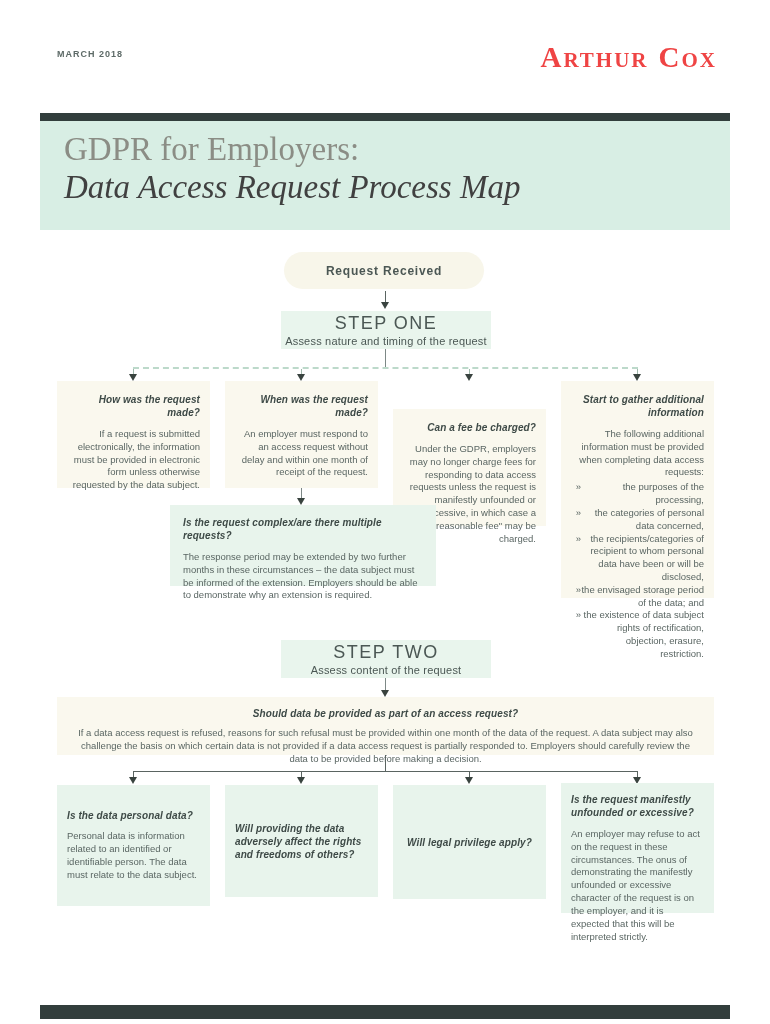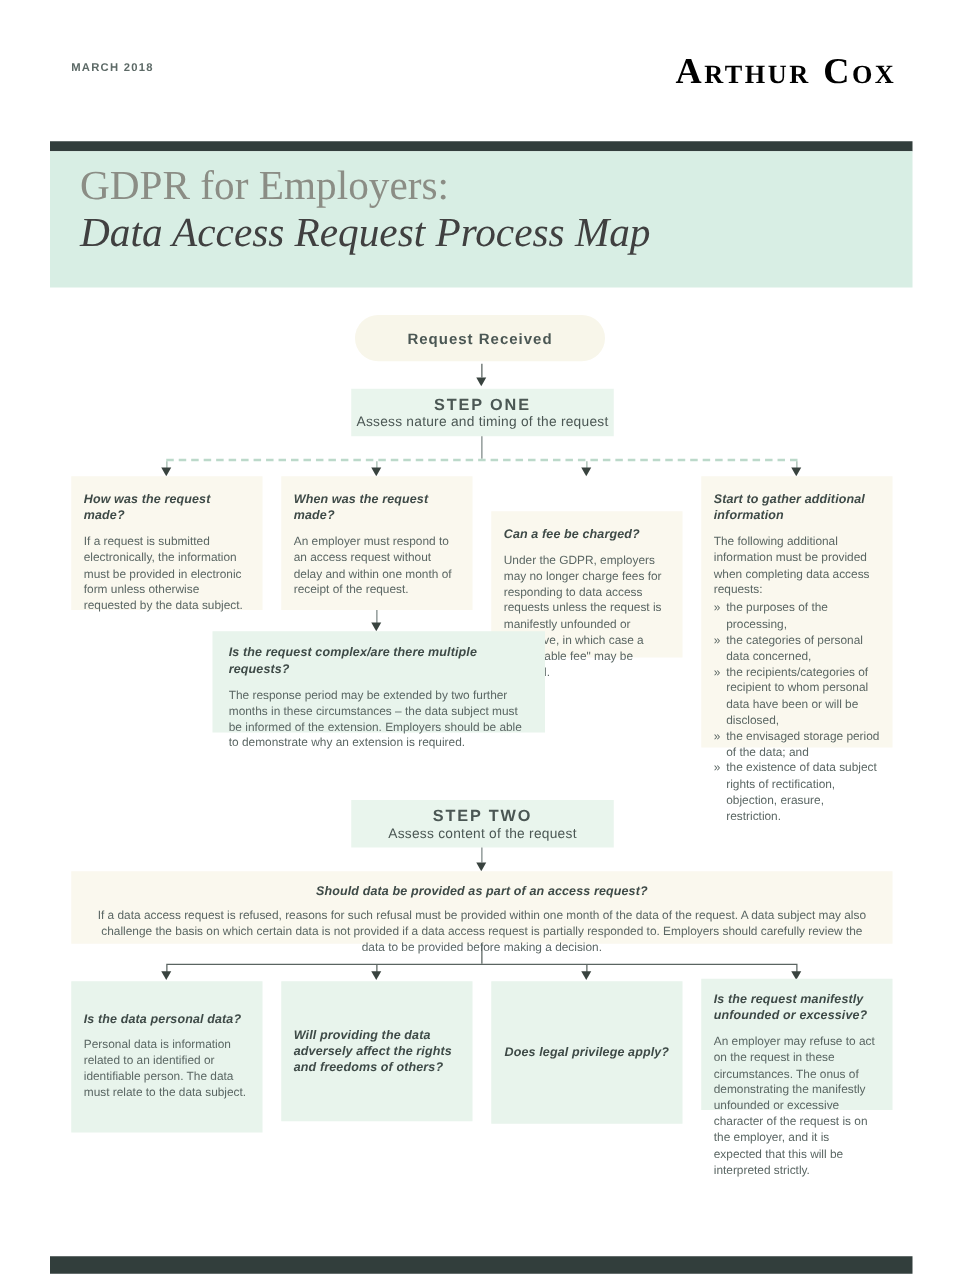--- a/index.html
+++ b/index.html
@@ -3,51 +3,51 @@
 <meta charset="utf-8">
 <style>
   html,body{margin:0;padding:0;background:#ffffff;}
   .page{position:relative;width:770px;height:1024px;background:#ffffff;overflow:hidden;
         font-family:"Liberation Sans",sans-serif;color:#55615e;}
   .abs{position:absolute;}
 
   
   .date{left:57px;top:49px;font-size:9px;font-weight:bold;letter-spacing:1px;color:#5d6a67;}
   .brand{top:41px;right:53px;font-family:"Liberation Serif",serif;font-weight:bold;
-         color:#000000;letter-spacing:2px;font-size:21px;white-space:nowrap;}
+         color:#ef4444;letter-spacing:2px;font-size:21px;white-space:nowrap;}
   .brand .cap{font-size:29px;}
   .brand .w2{margin-left:10px;}
 
   
   .topbar{left:40px;top:113px;width:690px;height:8px;background:#323e3c;}
   .titleblock{left:40px;top:121px;width:690px;height:109px;background:#d8eee4;box-sizing:border-box;
               padding:10px 15px 0 24px;}
   .title-l1{font-family:"Liberation Serif",serif;font-size:33px;color:#8b8d85;line-height:1.15;}
   .title-l2{font-family:"Liberation Serif",serif;font-style:italic;font-size:33px;color:#404040;line-height:1.15;}
 
   
   .pill{left:284px;top:252px;width:200px;height:37px;background:#f8f6ea;border-radius:19px;
         display:flex;align-items:center;justify-content:center;font-size:12px;font-weight:bold;
         letter-spacing:.8px;color:#4b5754;}
   .stepbox{width:210px;height:38px;background:#e9f5ed;display:flex;flex-direction:column;
            align-items:center;justify-content:center;color:#4b5754;}
   .step1{left:281px;top:311px;}
   .step2{left:281px;top:640px;}
-  .step-title{font-size:13px;font-weight:bold;letter-spacing:1.5px;}
+  .step-title{font-size:18px;font-weight:normal;letter-spacing:1.5px;}
   .step-sub{font-size:11px;margin-top:1px;letter-spacing:.2px;}
 
   .vline{width:1px;background:#5a6461;}
   .ahead{width:0;height:0;border-left:4px solid transparent;border-right:4px solid transparent;
          border-top:7px solid #39433f;}
   .hdash{left:133px;top:367px;width:505px;border-top:2px dashed #bcd9ca;}
   .hsolid{left:133px;top:771px;width:505px;border-top:1px solid #5a6461;}
 
   
   .cbox{box-sizing:border-box;padding:12px 10px;font-size:9.5px;line-height:1.35;color:#5a6663;}
-  .cream{background:#faf8ee;}
+  .cream{background:#faf8ee;text-align:right;}
   .mint{background:#e8f4ec;}
   .cbox h4{margin:0 0 9px 0;font-size:10px;font-style:italic;font-weight:bold;color:#3e4a47;
            line-height:1.3;letter-spacing:.1px;}
   .bullets{margin-top:2px;}
   .bullet{display:flex;margin:0;}
   .bullet .bm{flex:0 0 10px;}
   .bullet span:last-child{flex:1;}
 
   .b1{left:57px;top:381px;width:153px;height:107px;}
   .b2{left:225px;top:381px;width:153px;height:107px;}
@@ -58,21 +58,21 @@
 
   .wide{left:57px;top:697px;width:657px;height:58px;text-align:center;padding:10px 14px;}
   .wide h4{margin-bottom:7px;}
 
   .c1{left:57px;top:785px;width:153px;height:121px;display:flex;flex-direction:column;justify-content:center;}
   .c2{left:225px;top:785px;width:153px;height:112px;display:flex;flex-direction:column;justify-content:center;}
   .c2 h4,.c1 h4{margin-bottom:8px;}
   .c2 h4{margin-bottom:0;}
   .c3{left:393px;top:785px;width:153px;height:114px;display:flex;align-items:center;justify-content:center;text-align:center;}
   .c3 h4{margin:0;}
-  .c4{left:561px;top:783px;width:153px;height:105px;padding-top:10px;}
+  .c4{left:561px;top:783px;width:153px;height:130px;padding-top:10px;}
 
   .footbar{left:40px;top:1005px;width:690px;height:14px;background:#323e3c;}
 </style>
 </head>
 <body>
 
 <div class="page">
 
   <div class="abs date">MARCH 2018</div>
   <div class="abs brand"><span class="w1"><span class="cap">A</span><span>RTHUR</span></span><span class="w2"><span class="cap">C</span><span>OX</span></span></div>
@@ -176,21 +176,21 @@
   <div class="abs ahead" style="left:633px;top:777px;"></div>
 
   <div class="abs cbox mint c1">
     <h4>Is the data personal data?</h4>
     <div>Personal data is information related to an identified or identifiable person. The data must relate to the data subject.</div>
   </div>
   <div class="abs cbox mint c2">
     <h4>Will providing the data adversely affect the rights and freedoms of others?</h4>
   </div>
   <div class="abs cbox mint c3">
-    <h4>Does legal privilege apply?</h4>
+    <h4>Will legal privilege apply?</h4>
   </div>
   <div class="abs cbox mint c4">
     <h4>Is the request manifestly unfounded or excessive?</h4>
     <div>An employer may refuse to act on the request in these circumstances. The onus of demonstrating the manifestly unfounded or excessive character of the request is on the employer, and it is expected that this will be interpreted strictly.</div>
   </div>
 
   <div class="abs footbar"></div>
 </div>
 
 </body></html>

